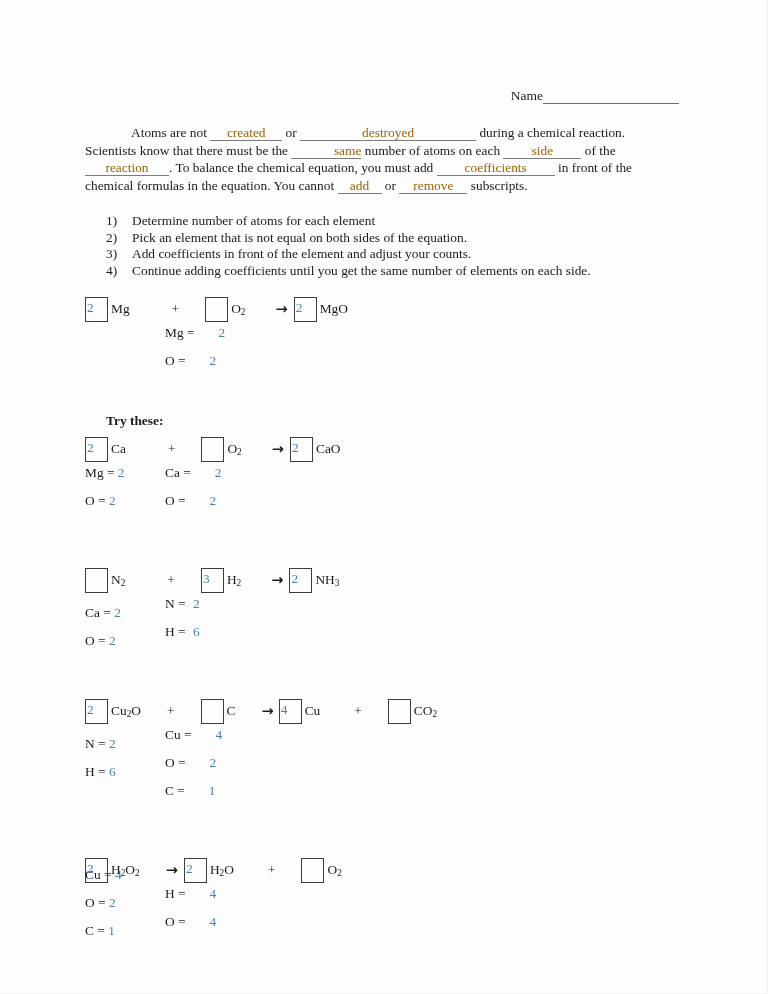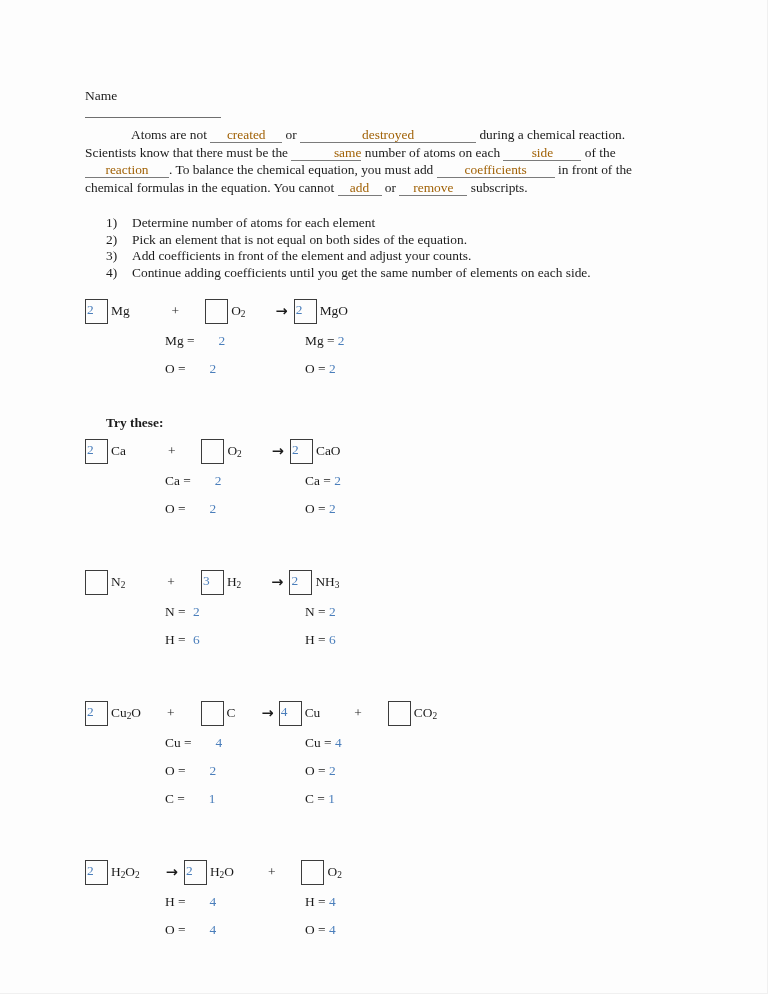--- a/index.html
+++ b/index.html
@@ -38,23 +38,23 @@
     font-size: 17.5px;
     font-weight: bold;
     letter-spacing: 0.2px;
     margin: 0 0 22px 0;
   }
 
   
   .name-row {
     display: flex;
     justify-content: flex-end;
+    align-items: flex-end;
     font-size: 13.5px;
-    margin-bottom: 8px;
-    flex-direction: column;
+    margin-bottom: 20px;
   }
   .name-label { white-space: pre; }
   .name-rule {
     display: inline-block;
     width: 136px;
     border-bottom: 1px solid #6f6f6f;
     height: 13px;
   }
 
   
@@ -155,23 +155,24 @@
   
   .sp-a { width: 42px; flex: 0 0 42px; }
   .sp-b { width: 26px; flex: 0 0 26px; }
   .sp-c { width: 30px; flex: 0 0 30px; }
   .sp-d { width: 34px; flex: 0 0 34px; }
 
   
   .counts { margin-top: 1px; }
   .countrow {
     display: flex;
-    align-items: center;
+    align-items: flex-start;
     height: 28px;
     font-size: 13.4px;
+    flex-direction: column;
   }
   .left-count {
     display: flex;
     margin-left: 80px;
     width: 140px;
     flex: 0 0 140px;
   }
   .left-count .lbl { white-space: pre; }
   .left-count .val {
     color: #4a7ebb;

